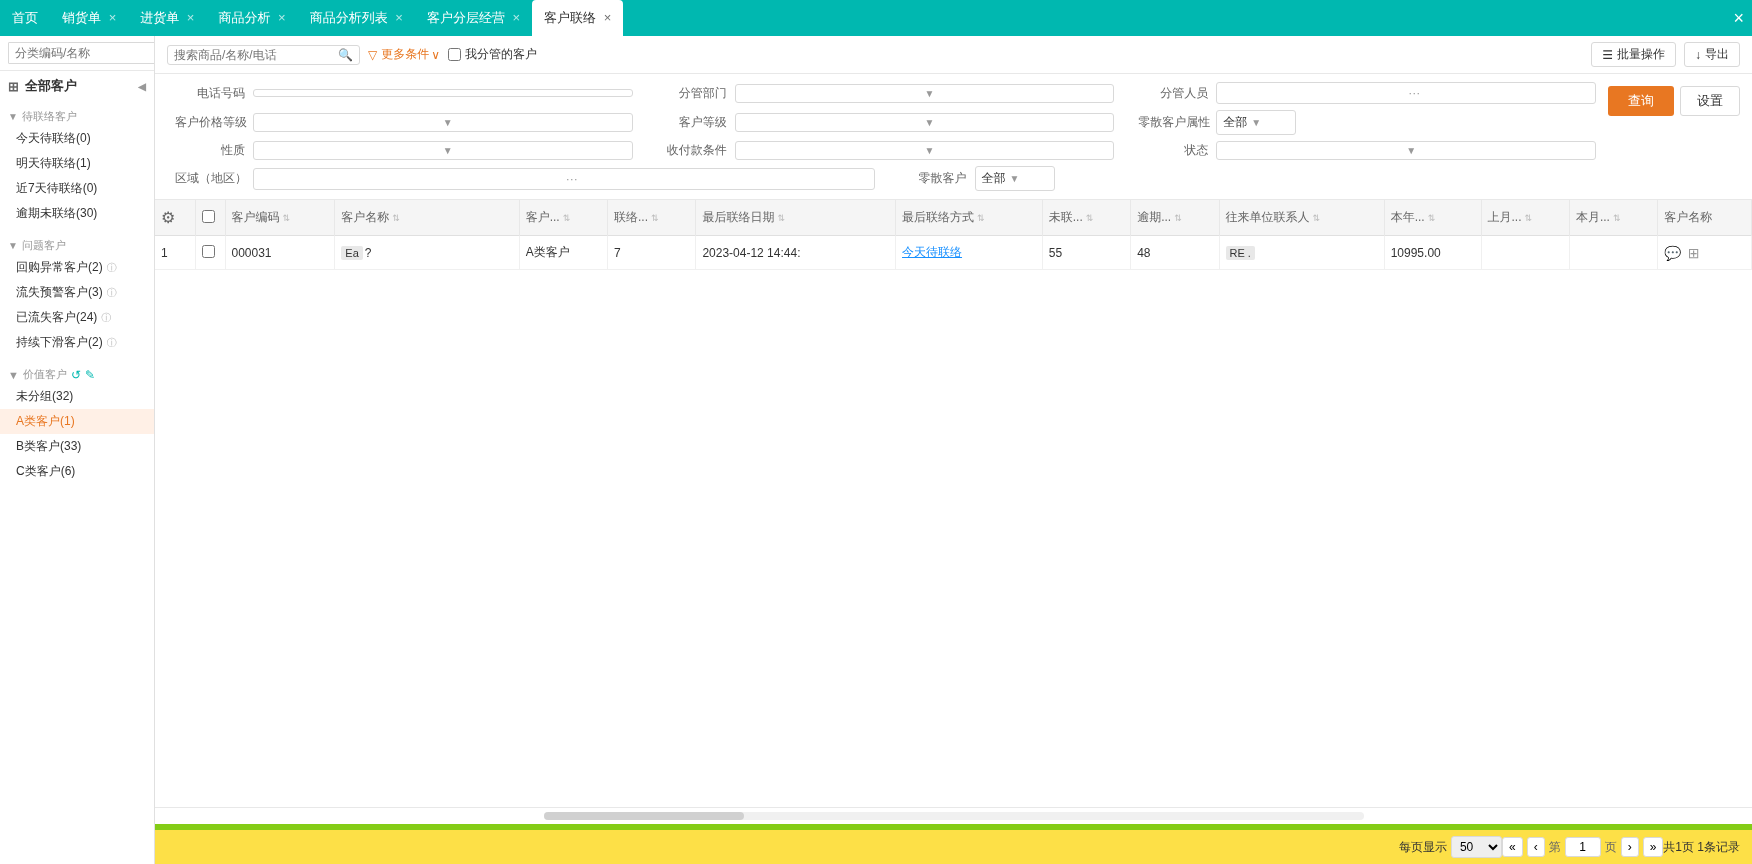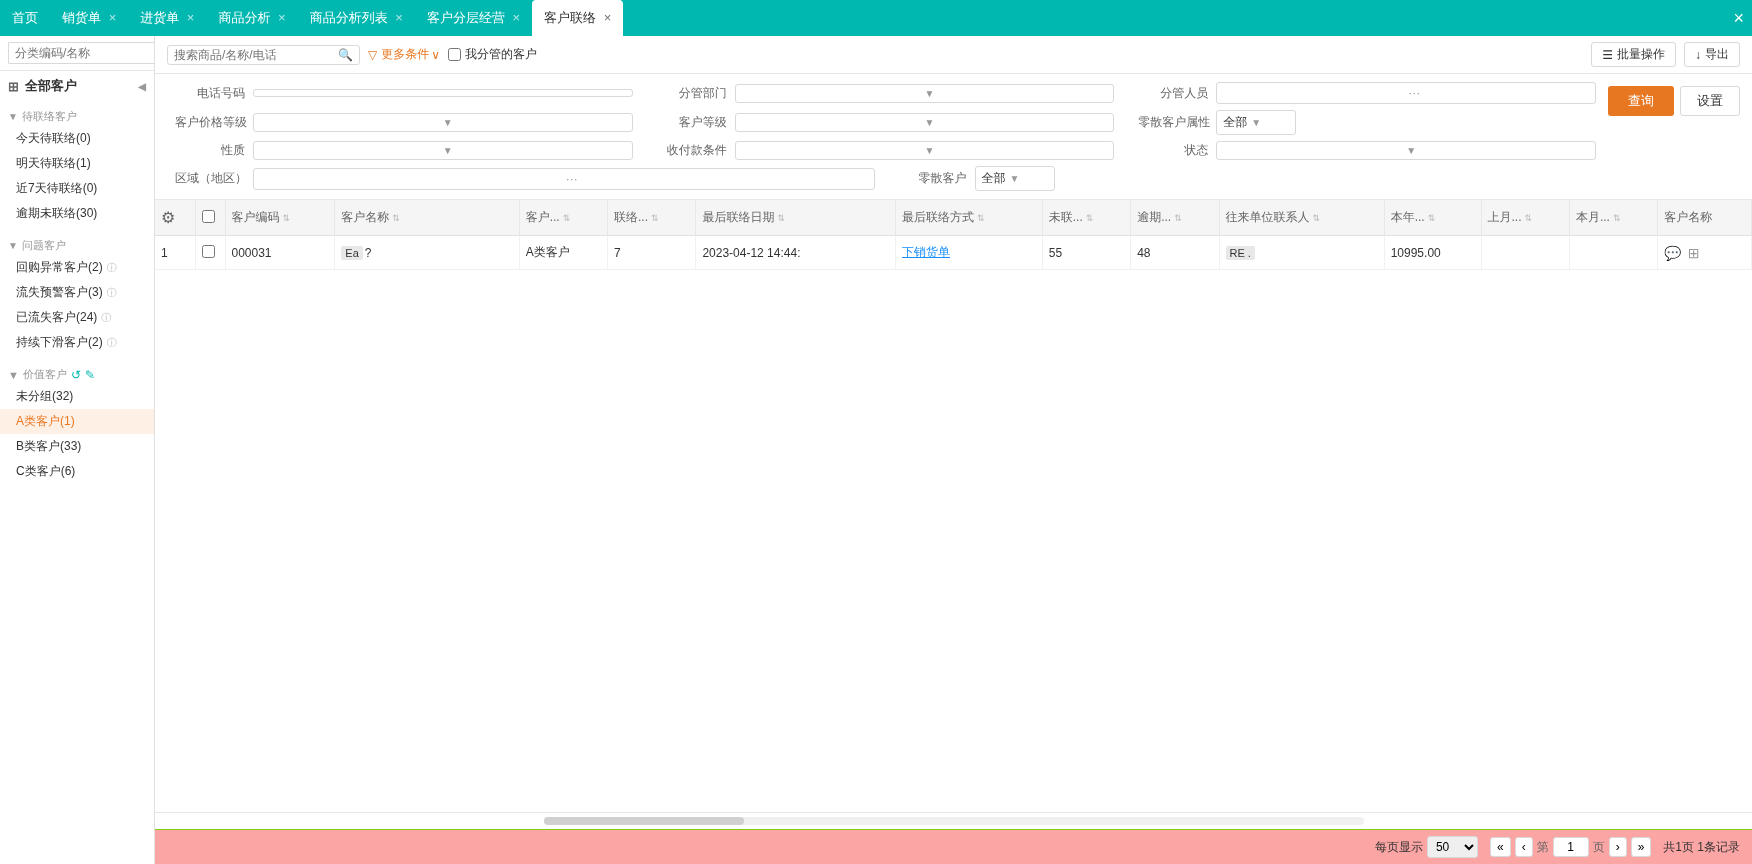--- a/index.html
+++ b/index.html
@@ -78,21 +78,21 @@
     .action-icons { display: flex; gap: 6px; }
     .action-icon { color: #999; cursor: pointer; font-size: 14px; }
     .gear-icon { color: #666; cursor: pointer; font-size: 16px; margin-right: 8px; }
 
     
     .scroll-bar-area { background: #fff; border-top: 1px solid #e8e8e8; padding: 4px 0; display: flex; justify-content: center; }
     .scroll-track { width: 820px; height: 8px; background: #f0f0f0; border-radius: 4px; position: relative; cursor: pointer; }
     .scroll-thumb { width: 200px; height: 8px; background: #d0d0d0; border-radius: 4px; position: absolute; left: 0; }
 
     
-    .pagination { display: flex; align-items: center; justify-content: flex-end; padding: 6px 12px; background: #fca5a5; border-top: 1px solid #84cc16; gap: 12px; font-size: 12px; }
+    .pagination { display: flex; align-items: center; justify-content: flex-end; padding: 6px 12px; background: #fde047; border-top: 6px solid #84cc16; gap: 0; font-size: 12px; }
     .pagination .per-page { display: flex; align-items: center; gap: 4px; }
     .pagination select { border: 1px solid #d9d9d9; border-radius: 3px; padding: 2px 4px; font-size: 12px; }
     .pagination .page-nav { display: flex; align-items: center; gap: 4px; color: #666; }
     .pagination .page-nav button { border: 1px solid #d9d9d9; background: #fff; border-radius: 3px; padding: 2px 6px; cursor: pointer; font-size: 12px; }
     .pagination .page-input { width: 36px; border: 1px solid #d9d9d9; border-radius: 3px; padding: 2px 4px; text-align: center; font-size: 12px; }
 
     
     input[type="checkbox"] { cursor: pointer; }
   </style>
 </head>
@@ -393,21 +393,21 @@
               <input type="checkbox" style="">
             </td>
             <td>000031</td>
             <td>
               <span style="background:#e8e8e8; padding:1px 4px; border-radius:2px; font-size:11px; margin-right:2px;">Ea</span><span>?</span>
             </td>
             <td>A类客户</td>
             <td>7</td>
             <td>2023-04-12 14:44:</td>
             <td>
-              <span class="link-text">下销货单</span>
+              <span class="link-text">今天待联络</span>
             </td>
             <td>55</td>
             <td>48</td>
             <td>
               <span style="background:#e8e8e8; padding:1px 4px; border-radius:2px; font-size:11px;">RE .</span>
             </td>
             <td>10995.00</td>
             <td></td>
             <td></td>
             <td>

